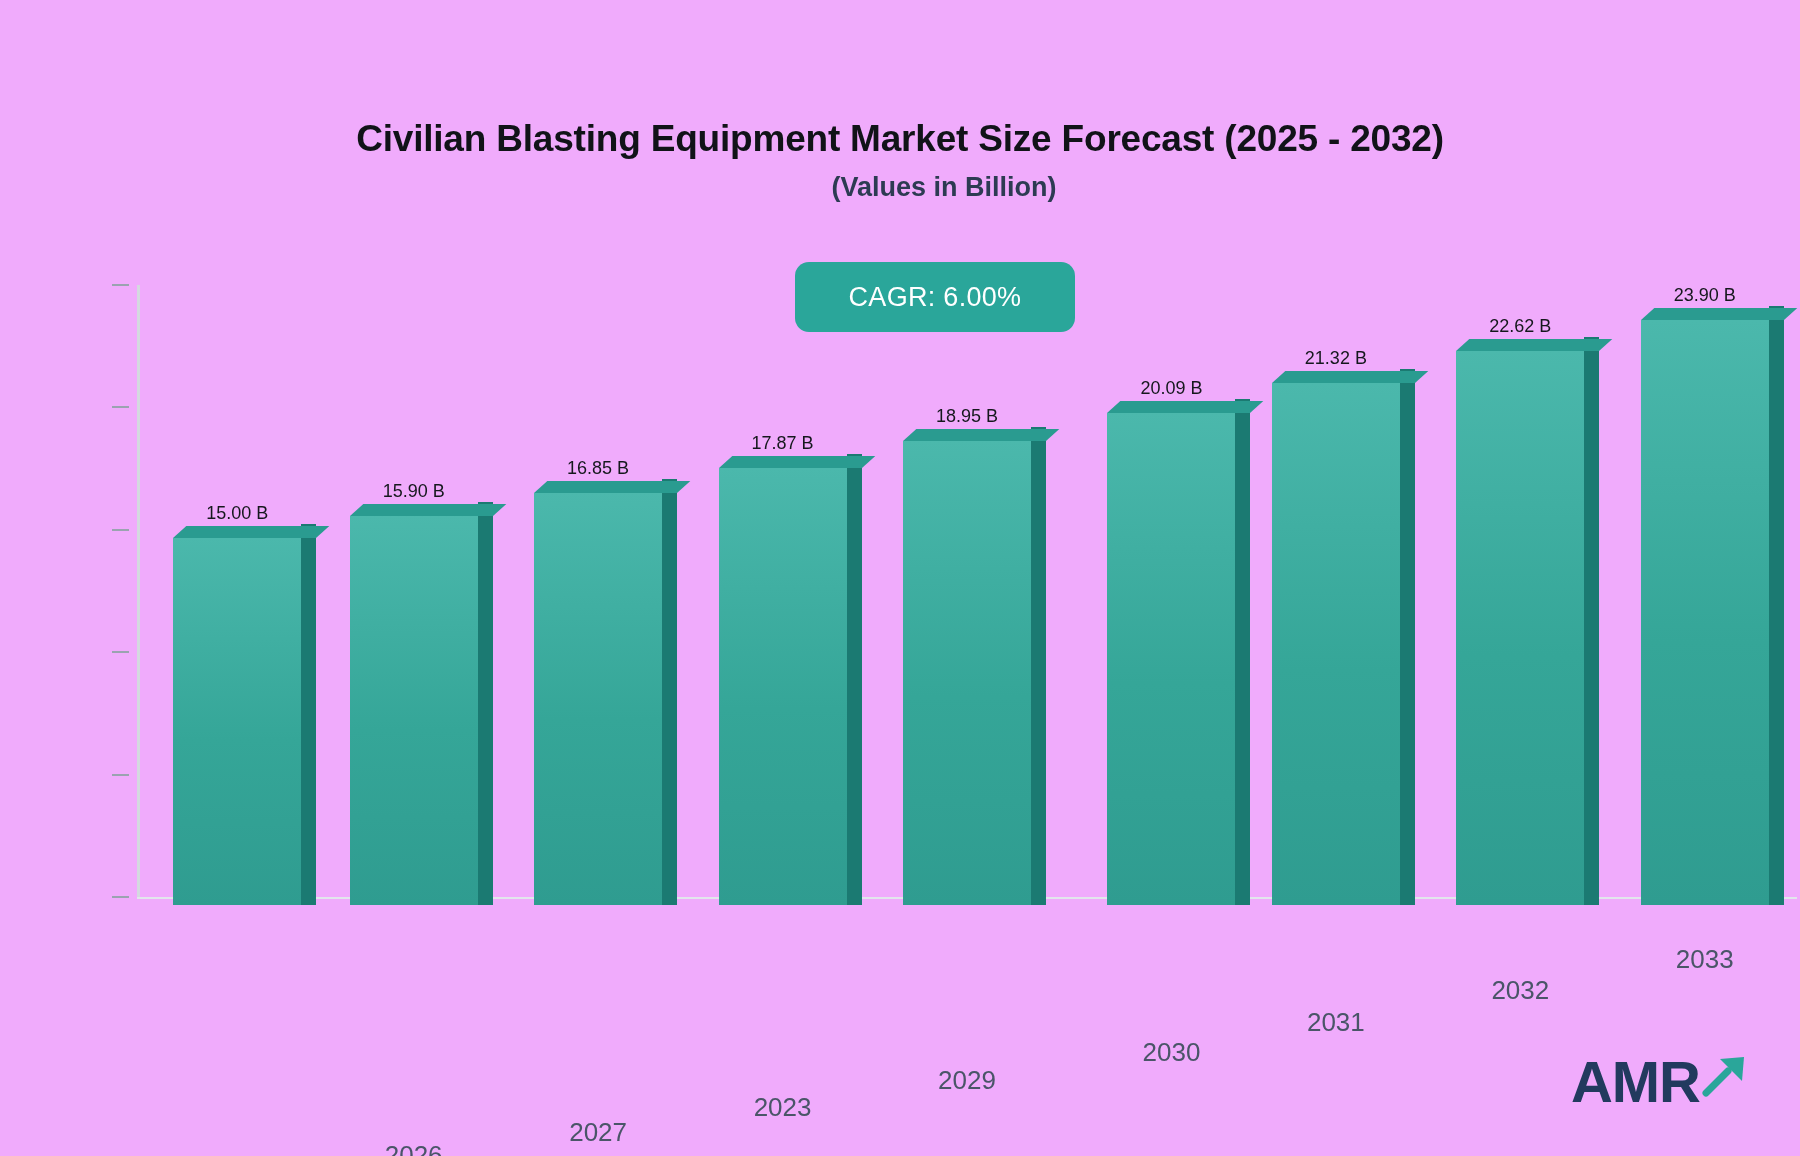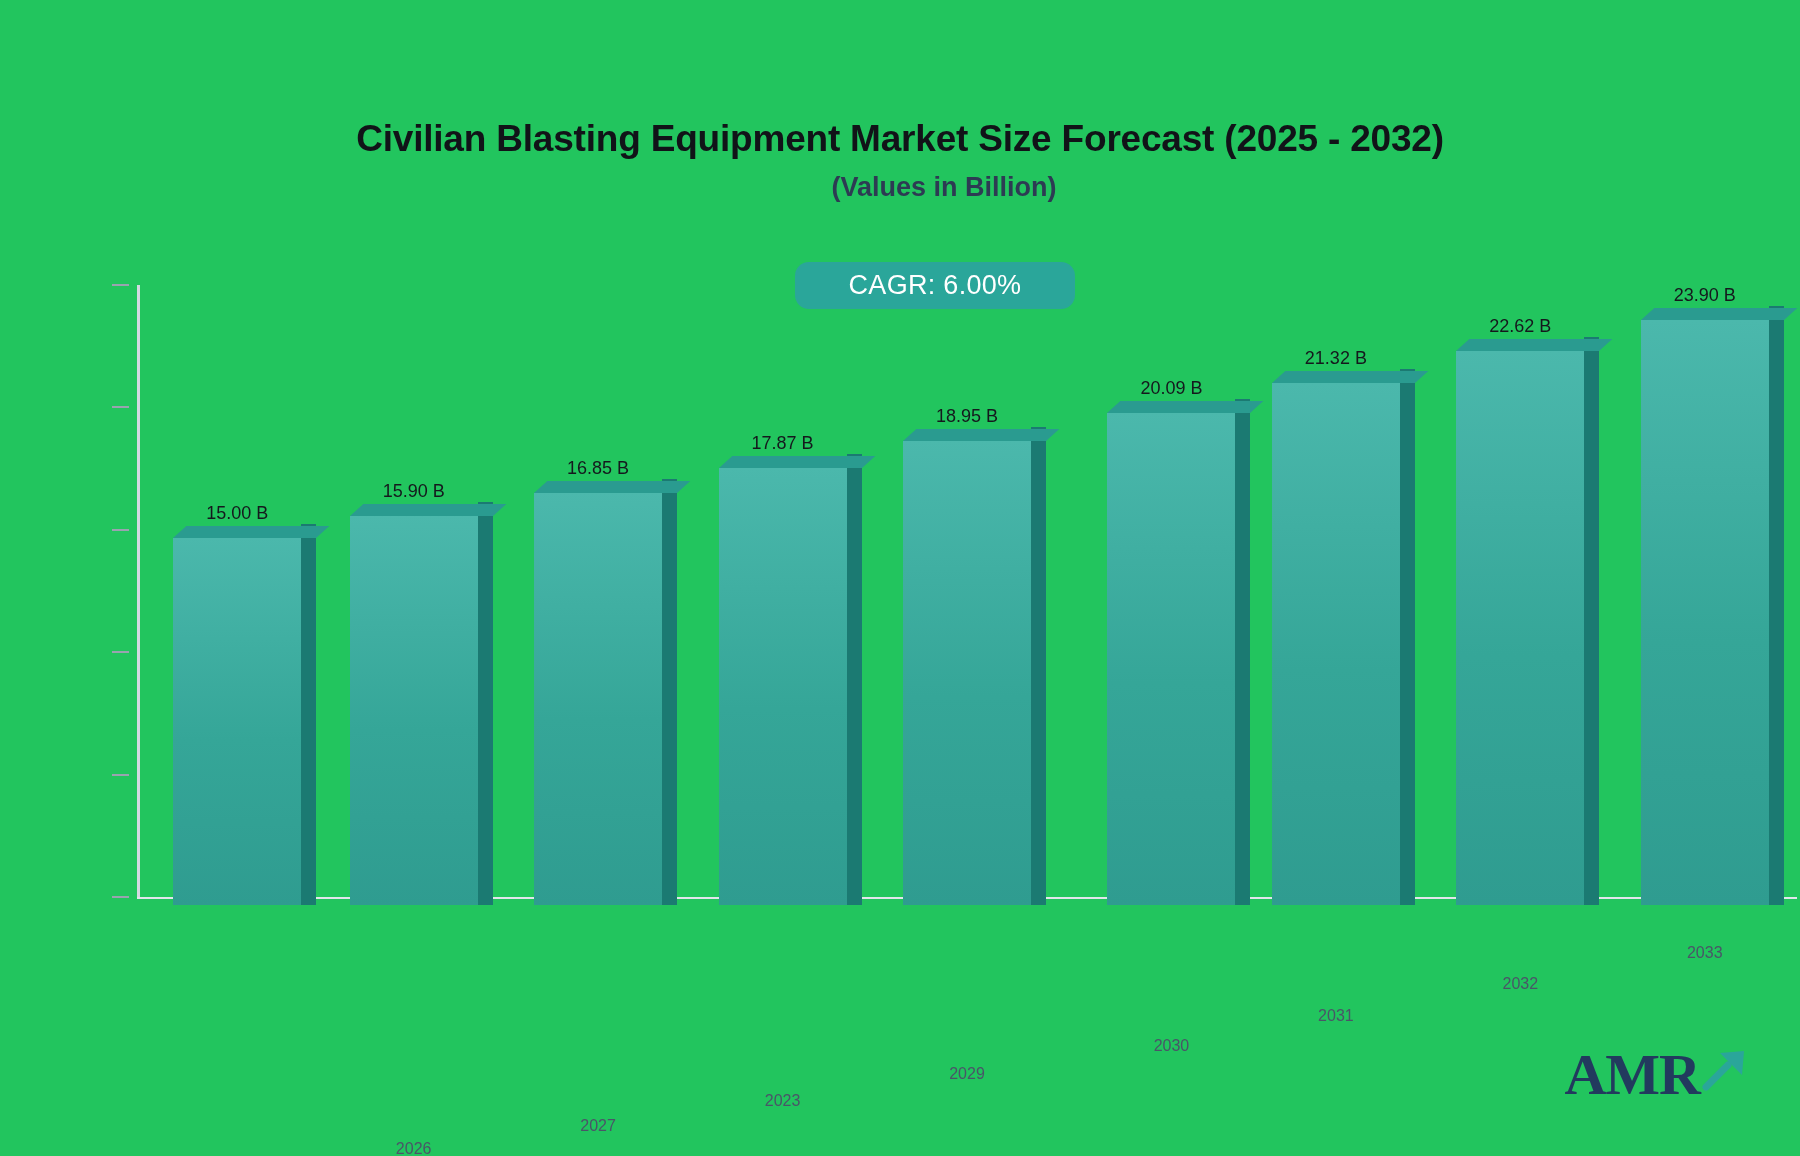--- a/index.html
+++ b/index.html
@@ -9,21 +9,21 @@
     height: 1156px;
     background: #ffffff;
     font-family: "Liberation Sans", sans-serif;
     overflow: hidden;
   }
 
   #stage {
     position: relative;
     width: 1800px;
     height: 1156px;
-    background: #22c55e;
+    background: #f0abfc;
     padding-left: 26px;
   }
 
   
   #chart-title {
     position: absolute;
     top: 118px;
     left: 0;
     width: 1800px;
     text-align: center;
@@ -45,21 +45,21 @@
     color: #2d3b53;
     margin-left: 44px;
   }
 
   
   #cagr-badge {
     position: absolute;
     top: 262px;
     left: 795px;
     width: 280px;
-    height: 47px;
+    height: 70px;
     border-radius: 14px;
     background: #2aa69a;
     color: #ffffff;
     font-size: 27px;
     font-weight: normal;
     display: flex;
     align-items: center;
     justify-content: center;
     letter-spacing: 0.3px;
   }
@@ -133,33 +133,32 @@
     margin-bottom: 14px;
     font-size: 18px;
     color: #15181d;
     white-space: nowrap;
   }
   .bar-cat {
     position: absolute;
     top: 624px;
     left: 50%;
     transform: translateX(-50%);
-    font-size: 16px;
+    font-size: 26px;
     color: #4a5568;
     white-space: nowrap;
   }
 
   
   #amr-logo {
     position: absolute;
     right: 52px;
-    bottom: 52px;
+    bottom: 45px;
     display: flex;
-    align-items: center;
-    font-family: Liberation Serif, serif;
+    align-items: flex-start;
   }
   #amr-wordmark {
     font-size: 58px;
     font-weight: bold;
     color: #223a5e;
     letter-spacing: -1px;
     line-height: 1;
   }
   #amr-arrow {
     margin-left: 2px;

